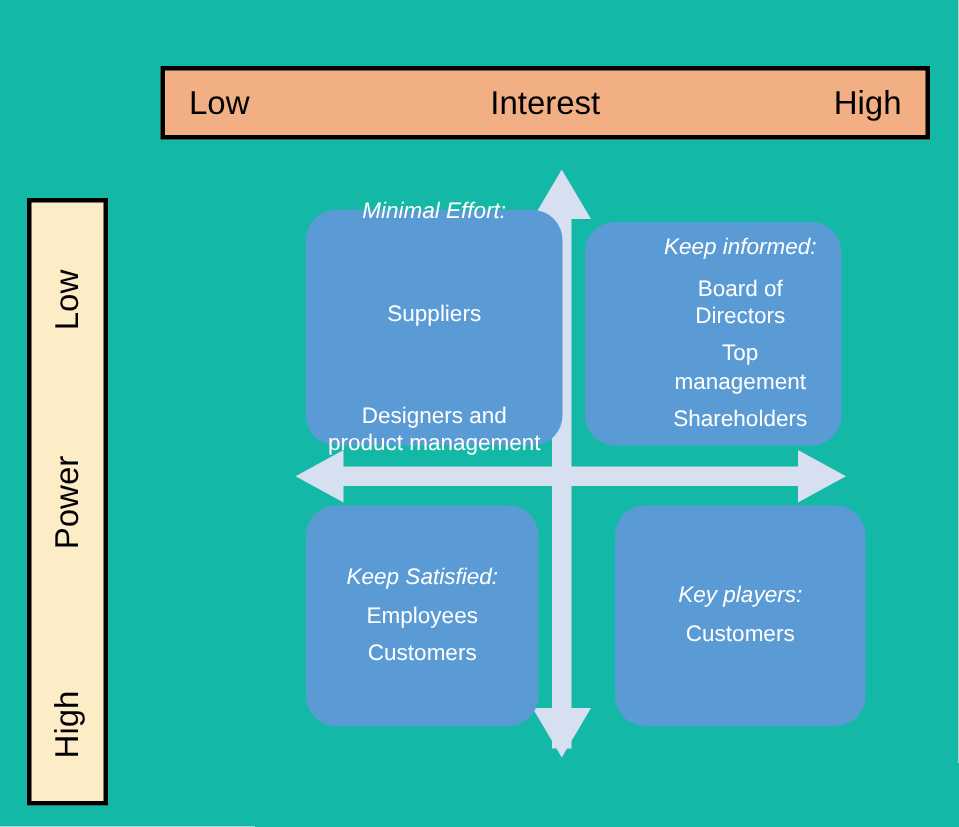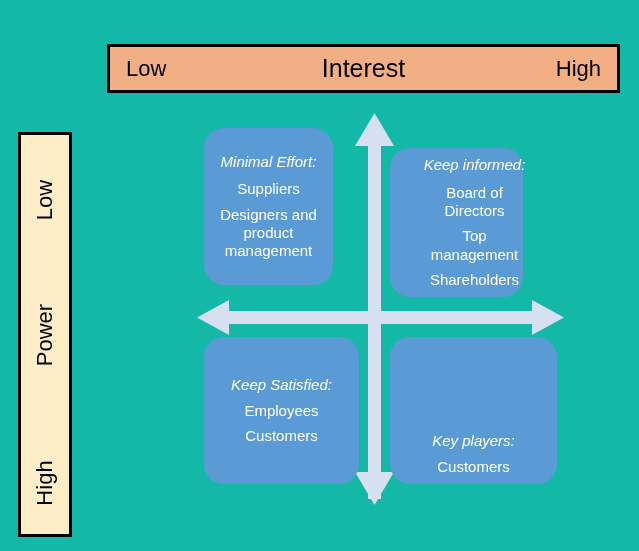--- a/index.html
+++ b/index.html
@@ -34,21 +34,21 @@
     justify-content: space-between;
     padding: 0 16px;
   }
   .axis-bar-h .axis-label {
     font-size: 22px;
     color: #000000;
     line-height: 1;
     white-space: nowrap;
   }
   .axis-bar-h .axis-title {
-    font-size: 25px;
+    font-size: 22px;
     color: #000000;
     line-height: 1;
     white-space: nowrap;
     position: absolute;
     left: 50%;
     transform: translateX(-50%);
   }
 
   
   .axis-bar-v {
@@ -116,24 +116,24 @@
   }
   .quad .q-item {
     font-size: 15px;
     line-height: 1.22;
     margin-bottom: 7px;
   }
   .quad .q-item:last-child {
     margin-bottom: 0;
   }
 
-  #quad-tl { left: 204px; top: 128px; width: 129px; height: 157px; }
-  #quad-tr { left: 390px; top: 148px; width: 133px; height: 149px; padding-left: 48px; }
+  #quad-tl { left: 204px; top: 140px; width: 171px; height: 157px; gap: 42px; }
+  #quad-tr { left: 390px; top: 148px; width: 171px; height: 149px; padding-left: 48px; }
   #quad-bl { left: 204px; top: 337px; width: 155px; height: 147px; }
-  #quad-br { left: 390px; top: 337px; width: 167px; height: 147px; justify-content: flex-end; }
+  #quad-br { left: 410px; top: 337px; width: 167px; height: 147px; }
 
   #quad-tl .q-title { margin-bottom: 9px; }
   #quad-tr .q-title { margin-bottom: 9px; }
 </style>
 </head>
 <body>
 
 <div id="canvas">
 
   <div class="axis-bar-h">

